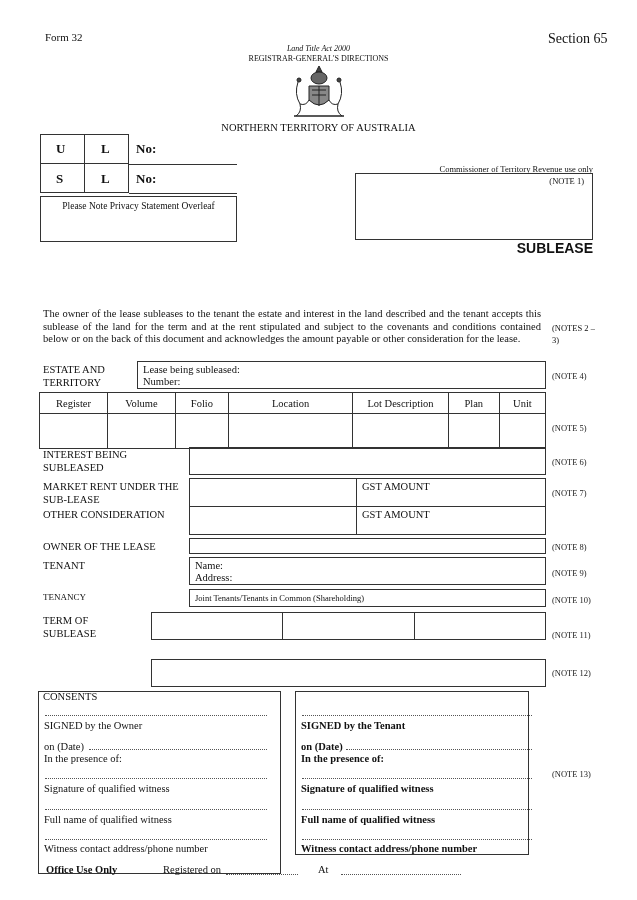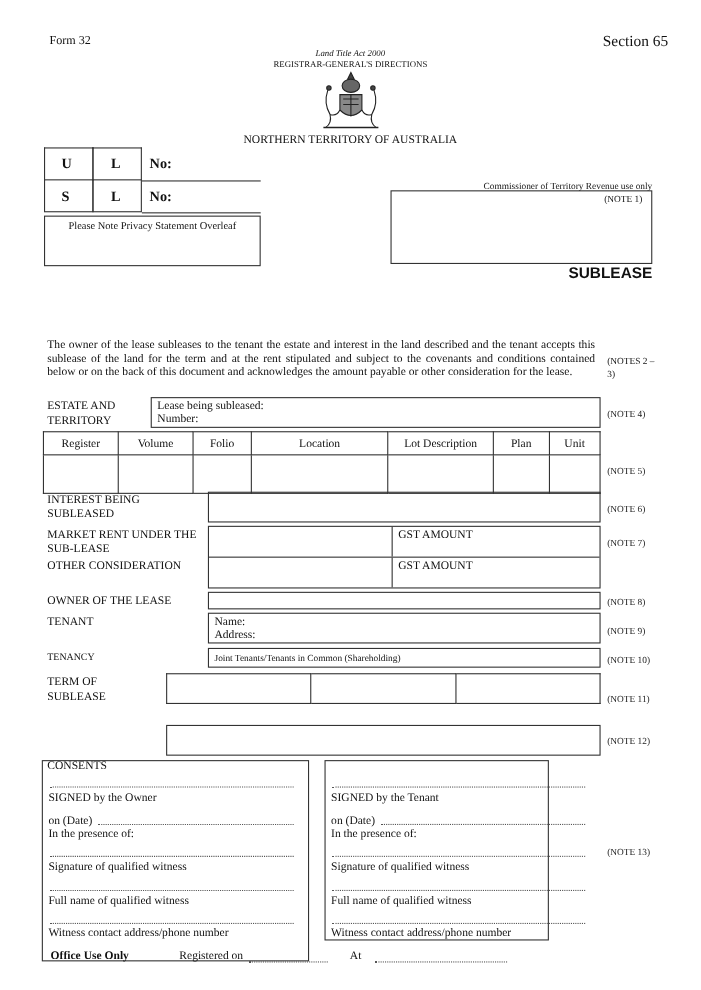--- a/index.html
+++ b/index.html
@@ -166,21 +166,21 @@
   <div class="abs dots" style="left:50px;top:57px;width:178px;"></div>
   <div class="lbl" style="left:5px;top:60px;">In the presence of:</div>
   <div class="abs dots" style="left:6px;top:86px;width:222px;"></div>
   <div class="lbl" style="left:5px;top:90px;">Signature of qualified witness</div>
   <div class="abs dots" style="left:6px;top:117px;width:222px;"></div>
   <div class="lbl" style="left:5px;top:121px;">Full name of qualified witness</div>
   <div class="abs dots" style="left:6px;top:147px;width:222px;"></div>
   <div class="lbl" style="left:5px;top:150px;">Witness contact address/phone number</div>
 </div>
 
-<div class="box" style="left:295px;top:691px;width:204px;height:164px;">
+<div class="box" style="left:295px;top:691px;width:234px;height:164px;font-weight:bold;">
   <div class="abs dots" style="left:6px;top:23px;width:230px;"></div>
   <div class="lbl" style="left:5px;top:27px;">SIGNED by the Tenant</div>
   <div class="lbl" style="left:5px;top:48px;">on (Date)</div>
   <div class="abs dots" style="left:50px;top:57px;width:186px;"></div>
   <div class="lbl" style="left:5px;top:60px;">In the presence of:</div>
   <div class="abs dots" style="left:6px;top:86px;width:230px;"></div>
   <div class="lbl" style="left:5px;top:90px;">Signature of qualified witness</div>
   <div class="abs dots" style="left:6px;top:117px;width:230px;"></div>
   <div class="lbl" style="left:5px;top:121px;">Full name of qualified witness</div>
   <div class="abs dots" style="left:6px;top:147px;width:230px;"></div>

